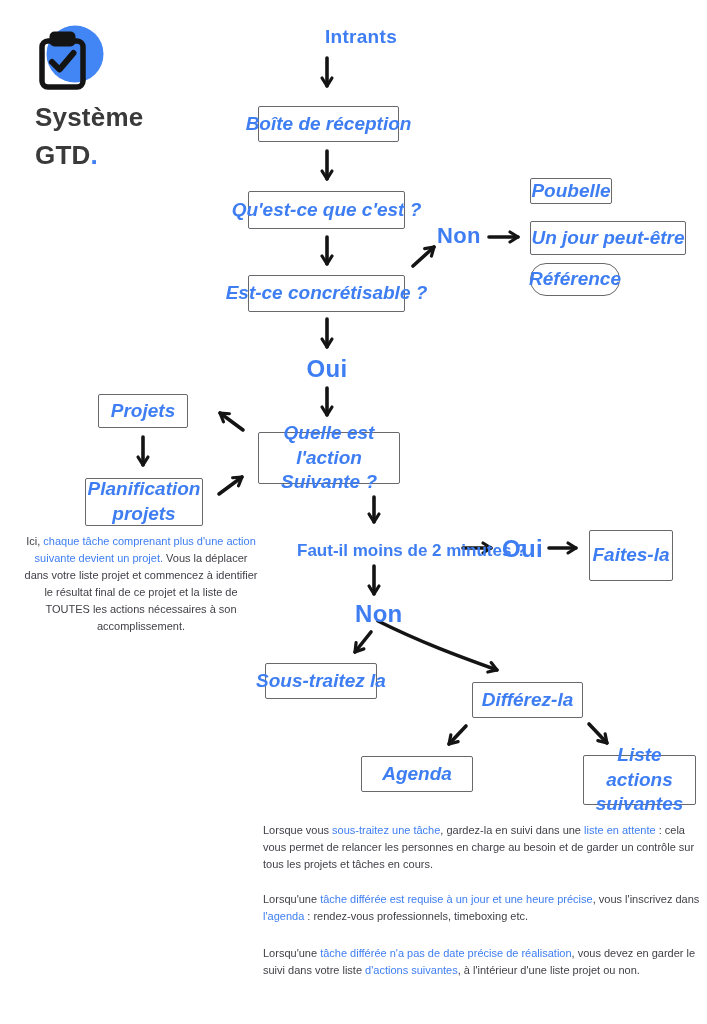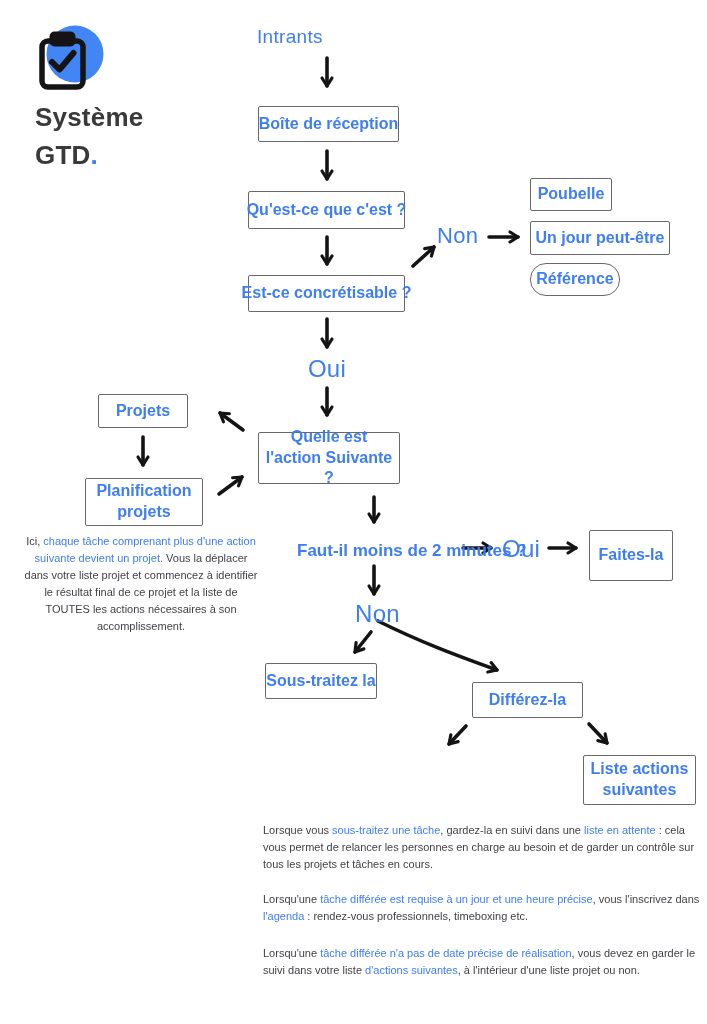--- a/index.html
+++ b/index.html
@@ -10,36 +10,36 @@
   }
   html,body{margin:0;padding:0;background:#fff;}
   .page{
     position:relative;width:707px;height:1024px;background:#fff;
     font-family:"Liberation Sans",sans-serif;overflow:hidden;
   }
   .abs{position:absolute;}
   .box{
     position:absolute;background:#fff;border:1.6px solid var(--border);
     border-radius:2px;display:flex;align-items:center;justify-content:center;
-    text-align:center;color:var(--accent);font-weight:700;font-size:16px;
-    line-height:1.3;white-space:nowrap;box-sizing:border-box;
+    text-align:center;color:var(--accent);font-weight:700;font-size:19px;
+    line-height:1.3;white-space:nowrap;box-sizing:border-box;font-style:italic;
   }
   .box.wrap{white-space:normal;padding:14px 6px;}
   .biglabel{
-    position:absolute;color:var(--accent);font-weight:400;font-size:24px;
+    position:absolute;color:var(--accent);font-weight:700;font-size:24px;
     letter-spacing:.3px;white-space:nowrap;
   }
   .centerlabel{text-align:center;}
   .question{
     position:absolute;color:var(--accent);font-weight:700;font-size:17px;
     white-space:nowrap;
   }
   .heading{
-    position:absolute;color:var(--accent);font-weight:400;font-size:19px;
-    text-align:left;letter-spacing:.3px;
+    position:absolute;color:var(--accent);font-weight:700;font-size:19px;
+    text-align:right;letter-spacing:.3px;
   }
   .brand-title{
     position:absolute;left:35px;top:98px;color:#3A3A3A;font-weight:800;
     font-size:26px;line-height:38px;letter-spacing:.2px;
   }
   .brand-title .dot{color:var(--accent);}
   .note{
     position:absolute;color:var(--dark);font-size:11px;line-height:17px;
   }
   .note.centered{text-align:center;}
@@ -88,29 +88,30 @@
       <path d="M466,726 L449,744" marker-end="url(#ah)"></path>
       <path d="M589,724 L607,743" marker-end="url(#ah)"></path>
     </g>
   </svg>
 
   <div class="heading" style="left:257px;top:26px;width:140px;">Intrants</div>
 
   <div class="box" style="left:258px;top:106px;width:141px;height:36px;">Boîte de réception</div>
   <div class="box" style="left:248px;top:191px;width:157px;height:38px;">Qu'est-ce que c'est ?</div>
   <div class="box" style="left:248px;top:275px;width:157px;height:37px;">Est-ce concrétisable ?</div>
-  <div class="box" style="left:530px;top:178px;width:82px;height:33px;">Poubelle</div>
-  <div class="box" style="left:530px;top:221px;width:140px;height:34px;">Un jour peut-être</div>
+  <div class="box" style="left:530px;top:178px;width:82px;height:26px;">Poubelle</div>
+  <div class="box" style="left:530px;top:221px;width:156px;height:34px;">Un jour peut-être</div>
   <div class="box" style="left:530px;top:263px;width:90px;height:33px;border-radius:16px;">Référence</div>
   <div class="box wrap" style="left:258px;top:432px;width:142px;height:52px;">Quelle est l'action Suivante ?</div>
   <div class="box" style="left:98px;top:394px;width:90px;height:34px;">Projets</div>
   <div class="box wrap" style="left:85px;top:478px;width:118px;height:48px;">Planification projets</div>
   <div class="box" style="left:589px;top:530px;width:84px;height:51px;">Faites-la</div>
   <div class="box" style="left:265px;top:663px;width:112px;height:36px;">Sous-traitez la</div>
   <div class="box" style="left:472px;top:682px;width:111px;height:36px;">Différez-la</div>
+  <div class="box" style="left:361px;top:756px;width:112px;height:36px;">Agenda</div>
   <div class="box wrap" style="left:583px;top:755px;width:113px;height:50px;">Liste actions suivantes</div>
 
   <div class="biglabel" style="left:437px;top:223px;font-size:22px;">Non</div>
   <div class="biglabel centerlabel" style="left:257px;top:355px;width:140px;">Oui</div>
   <div class="question" style="left:297px;top:541px;width:160px;text-align:center;">Faut-il moins de 2 minutes ?</div>
   <div class="biglabel" style="left:502px;top:535px;">Oui</div>
   <div class="biglabel" style="left:355px;top:600px;">Non</div>
 
   <p class="note centered" style="left:24px;top:533px;width:234px;margin:0;">
     <span>Ici, </span><span class="hl">chaque tâche comprenant plus d'une action suivante devient un projet.</span><span> Vous la déplacer dans votre liste projet et commencez à identifier le résultat final de ce projet et la liste de TOUTES les actions nécessaires à son accomplissement.</span>

